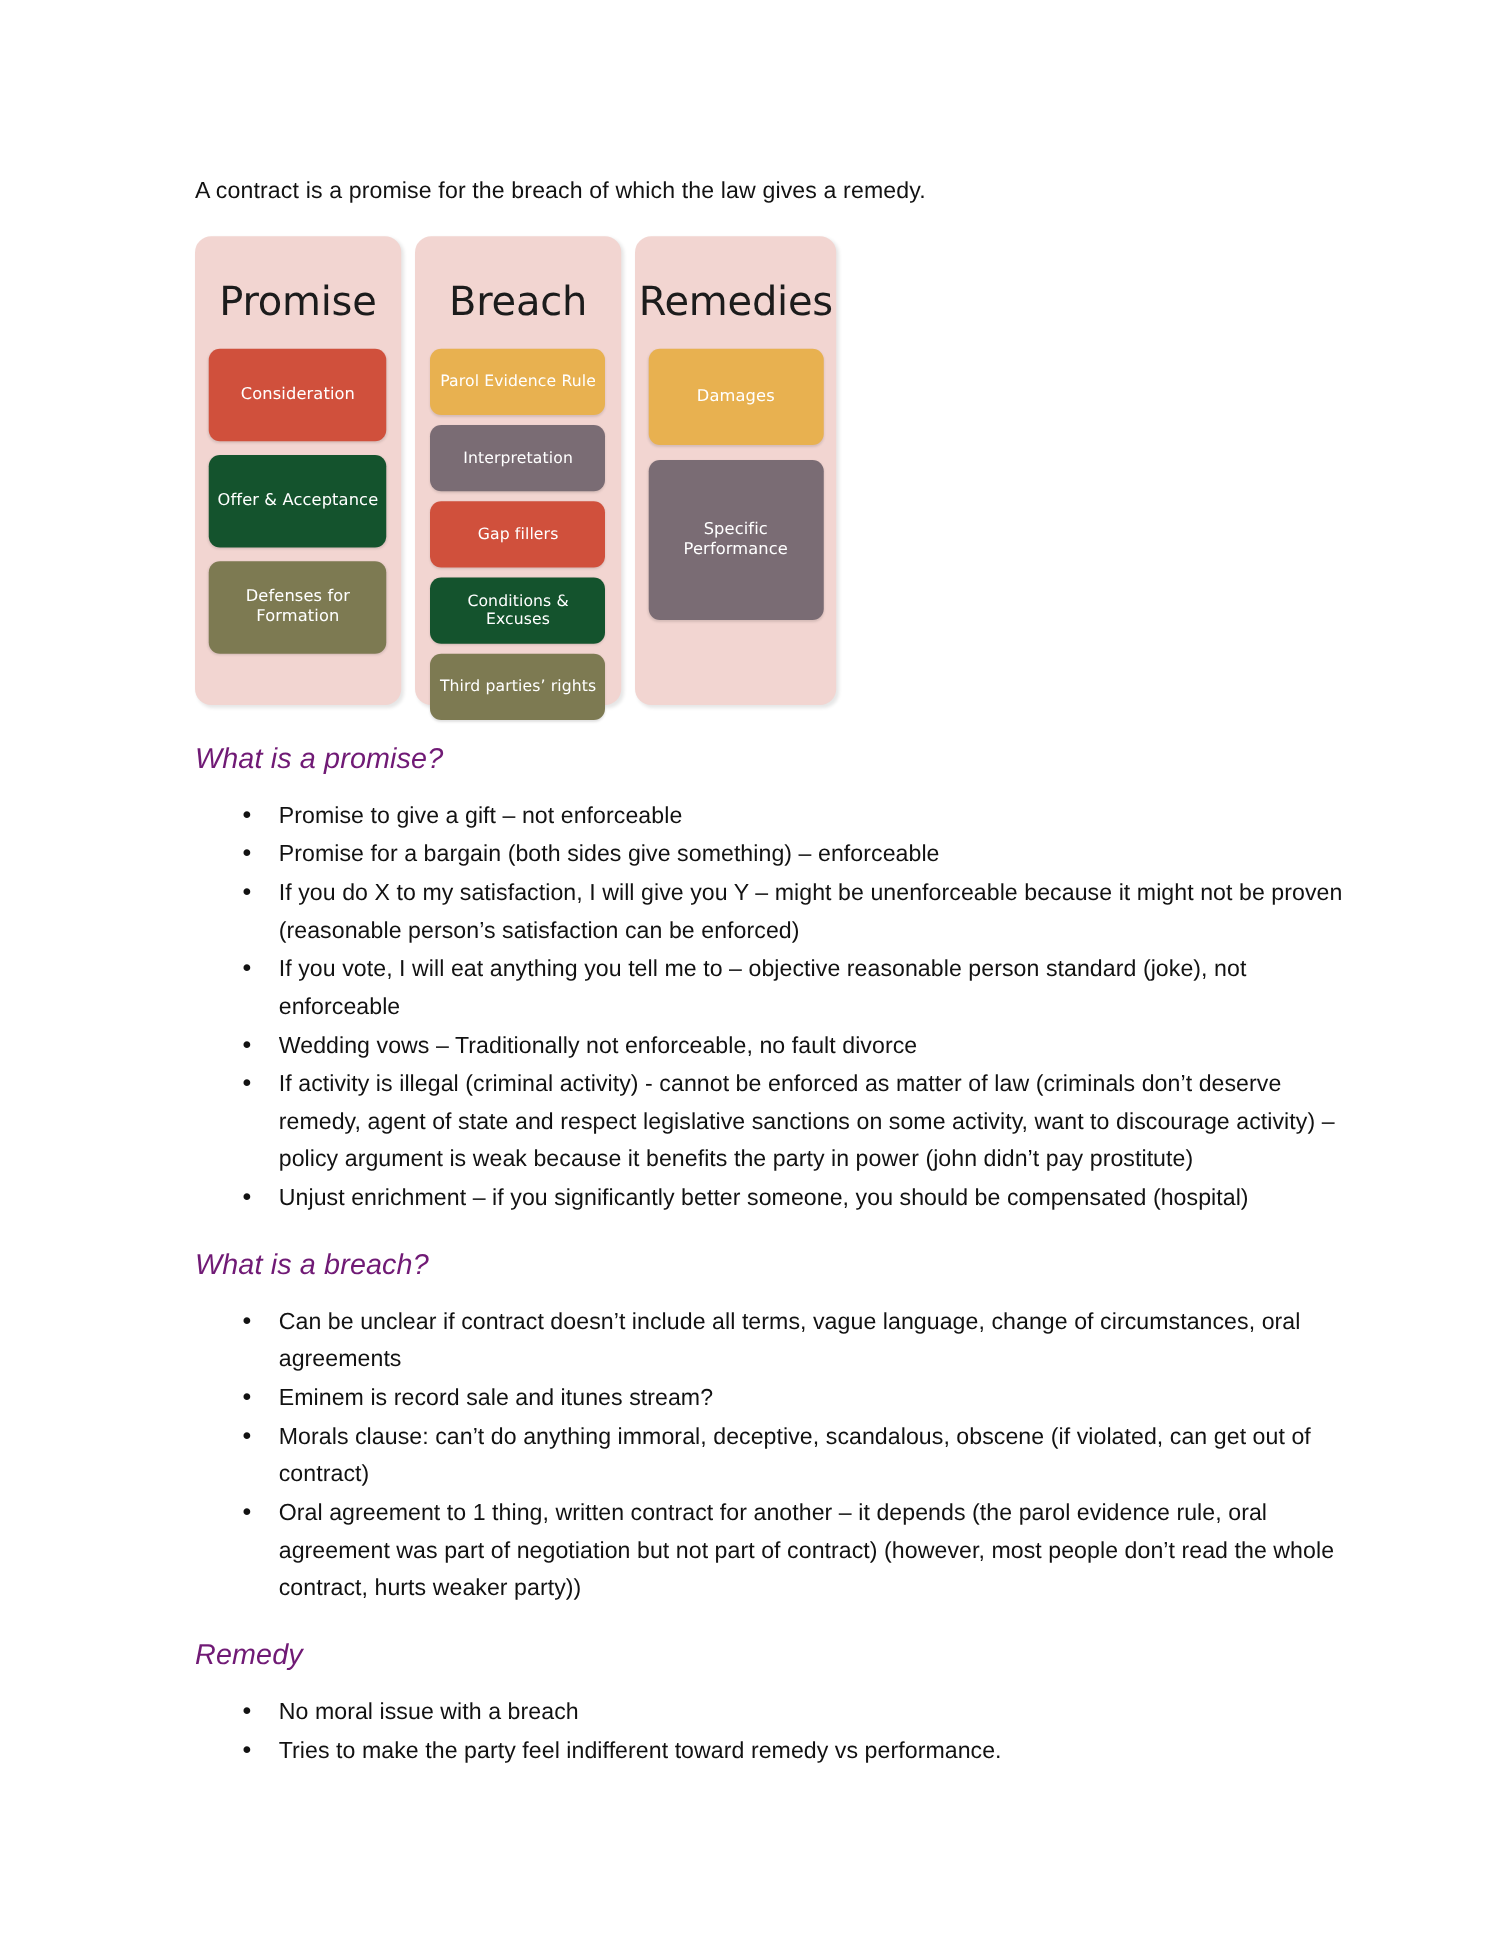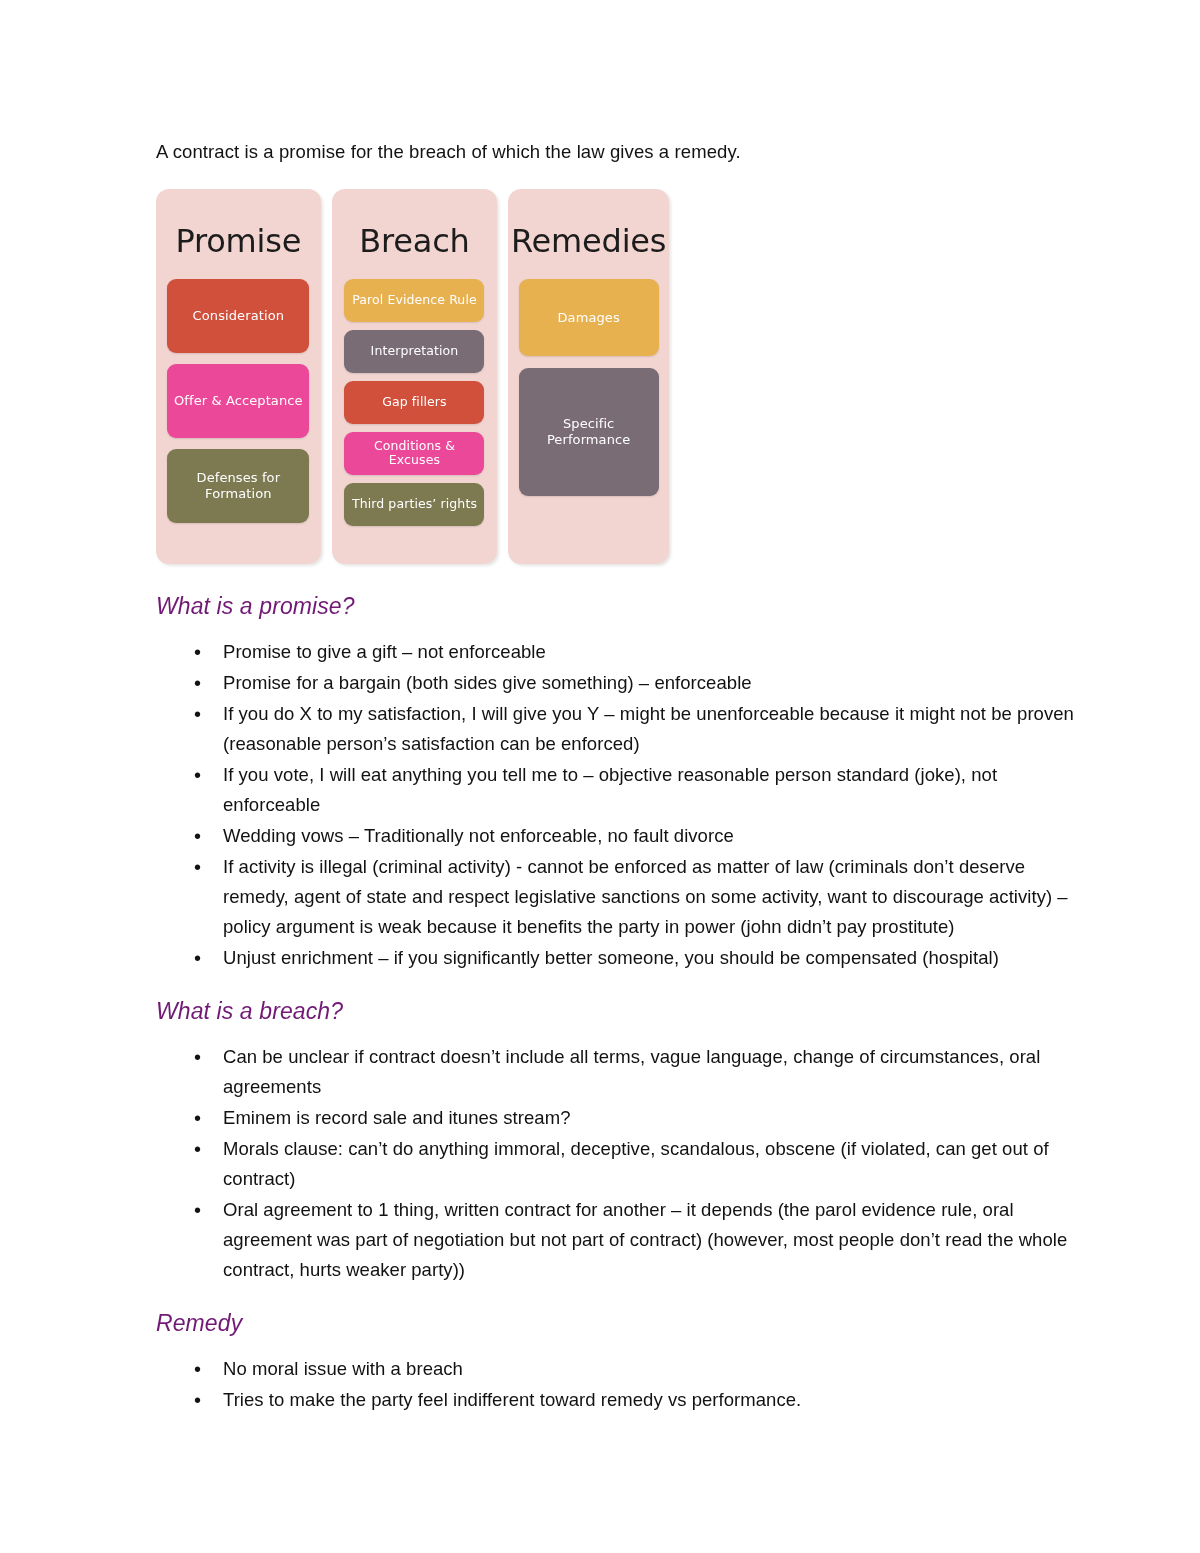--- a/index.html
+++ b/index.html
@@ -100,31 +100,31 @@
     padding: 4px 6px;
     letter-spacing: 0.1px;
     box-shadow: 0 1px 2px rgba(0,0,0,0.12);
   }
 
   
   .col-promise .dg-box { height: 74px; margin-bottom: 11px; }
   .col-promise .dg-box:last-child { margin-bottom: 0; }
 
   
-  .col-breach .dg-box { width: 140px; height: 43px; margin-bottom: 8px; font-size: 12.5px; }
+  .col-breach .dg-box { width: 140px; height: 53px; margin-bottom: 8px; font-size: 12.5px; }
   .col-breach .dg-box:last-child { margin-bottom: 0; }
 
   
   .col-remedies .dg-boxes { margin-top: 22px; }
   .col-remedies .dg-box { width: 140px; margin-bottom: 12px; font-size: 13px; }
   .col-remedies .dg-box.box-damages { height: 77px; }
   .col-remedies .dg-box.box-specific { height: 128px; margin-bottom: 0; }
 
   .c-red    { background: #d0503c; }
-  .c-olive  { background: #ec4899; }
+  .c-olive  { background: #14532d; }
   .c-darkolive { background: #7d7a52; }
   .c-gold   { background: #e8b150; }
   .c-purple { background: #7a6c74; }
 
   
   .sec-heading {
     font-size: 23px;
     line-height: 1.45;
     color: #701a75;
     margin: 0 0 14px 0;

